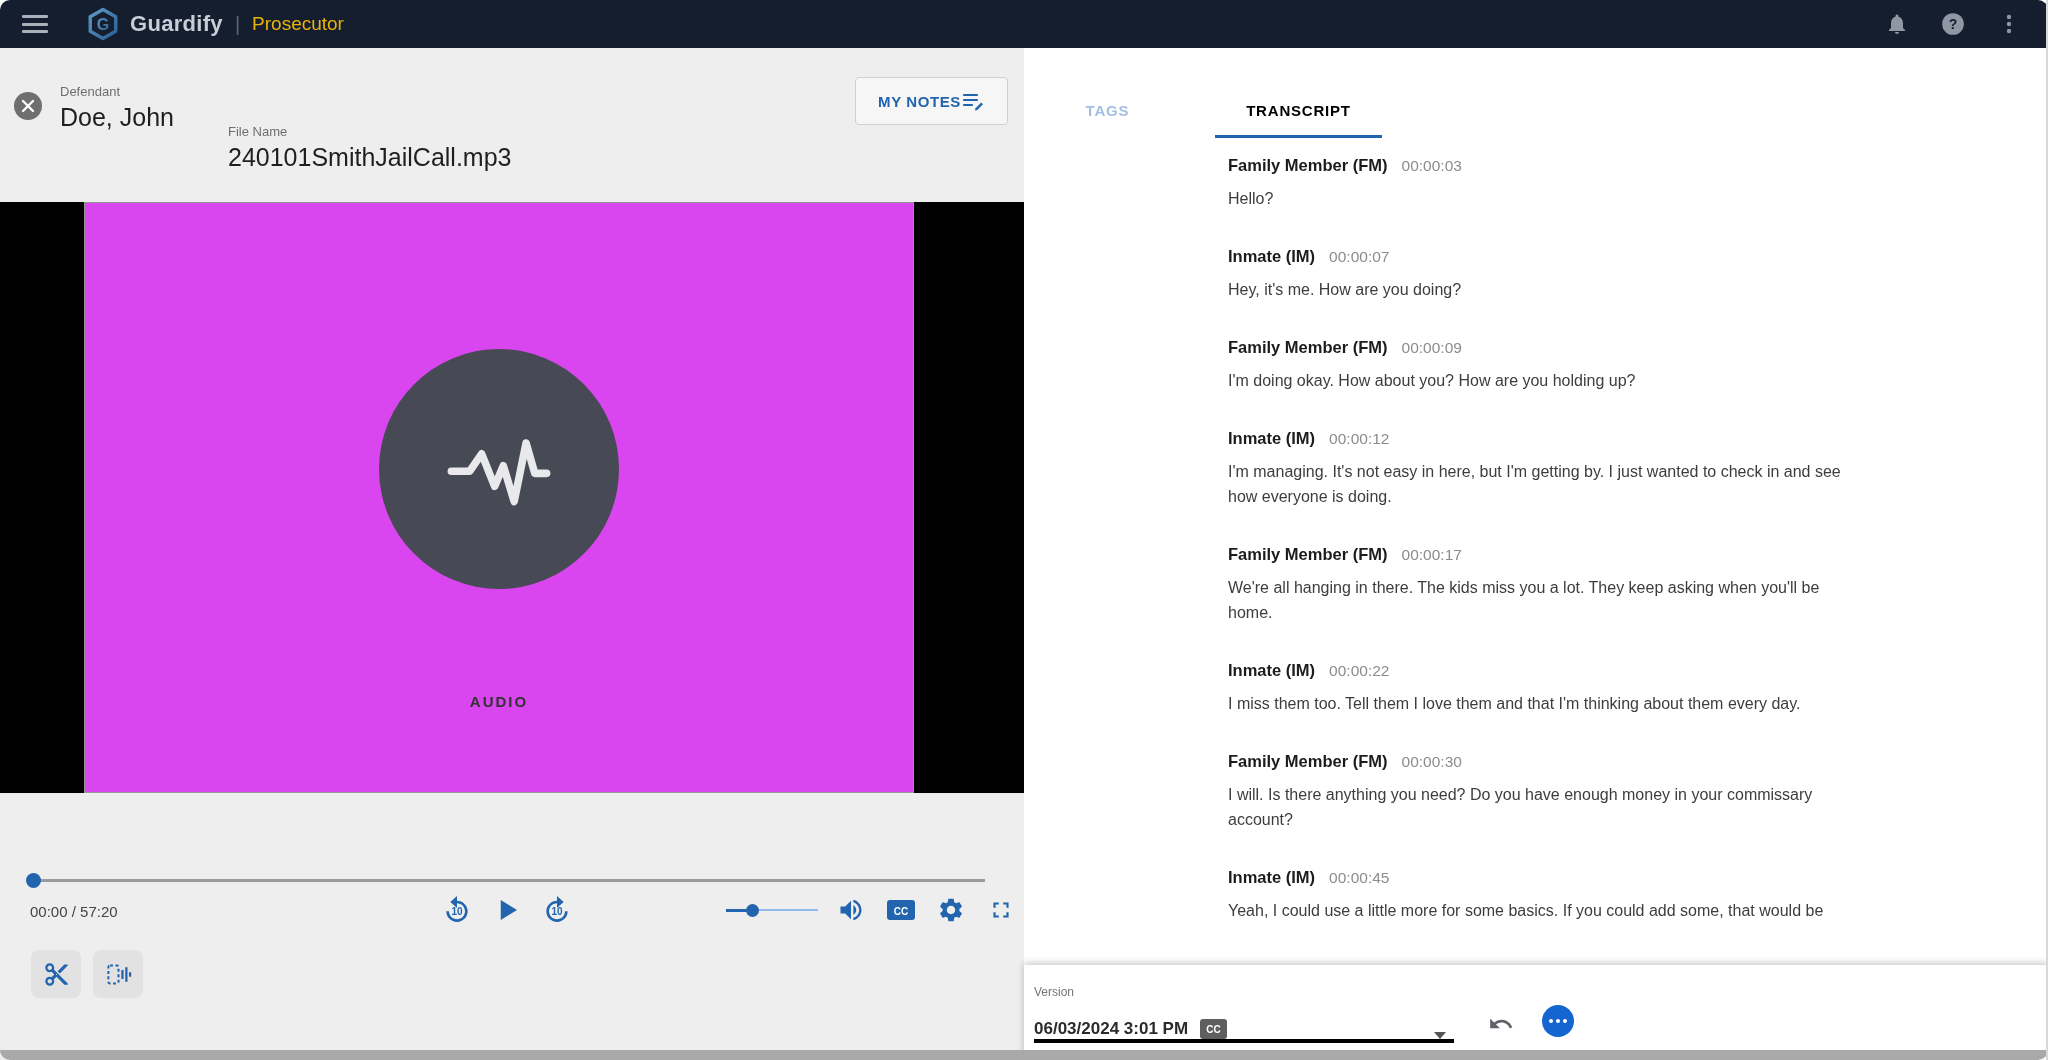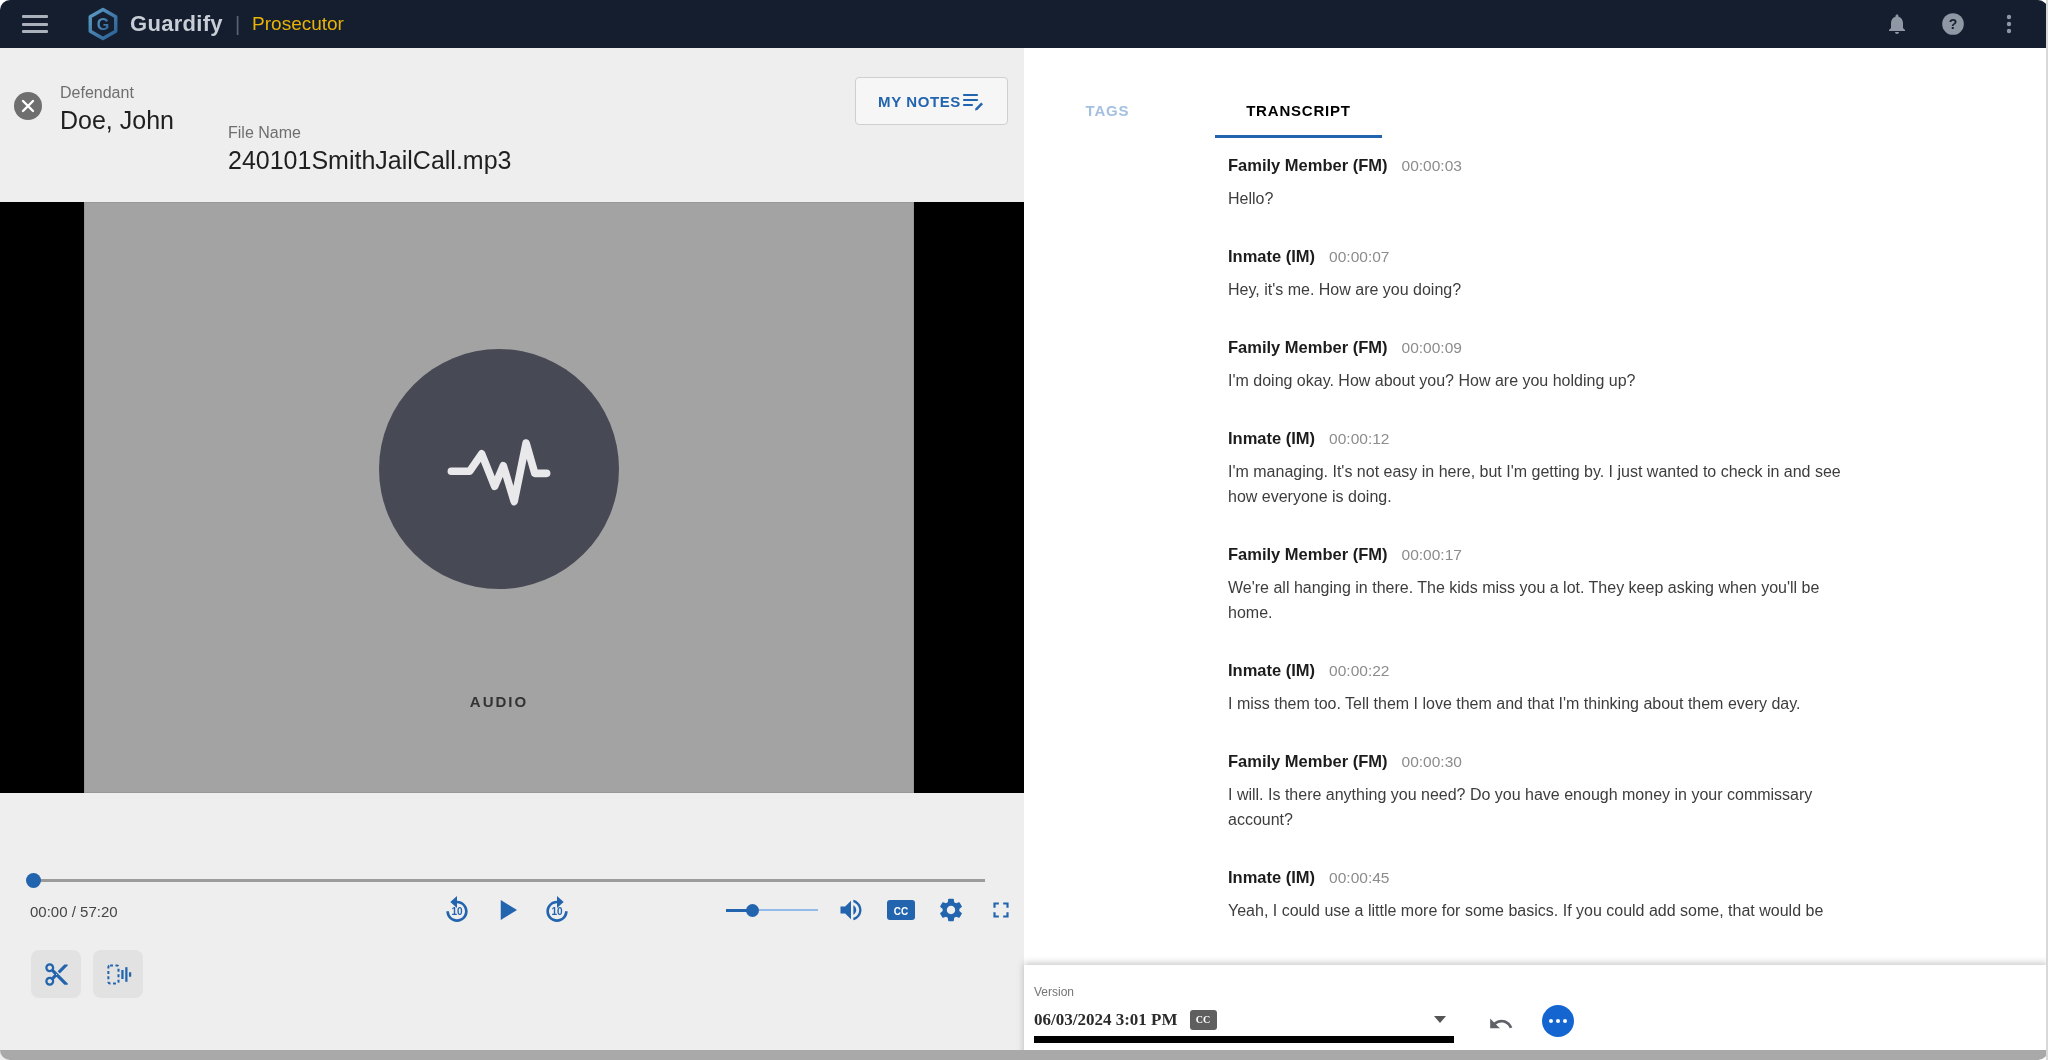--- a/index.html
+++ b/index.html
@@ -18,32 +18,32 @@
   .topbar-right { margin-left:auto; display:flex; align-items:center; gap:30px; margin-right:26px; }
   .topbar-icon { width:26px; height:26px; display:flex; align-items:center; justify-content:center; cursor:pointer; }
 
   
   .left-panel { position:absolute; top:48px; left:0; width:1024px; height:1012px; background:#eeeeee; }
 
   .file-header { position:absolute; top:0; left:0; width:1024px; height:154px; }
   .close-btn { position:absolute; left:14px; top:44px; width:28px; height:28px; border-radius:50%;
                background:#6f6f6f; display:flex; align-items:center; justify-content:center; cursor:pointer; }
   .meta-block { position:absolute; top:36px; }
-  .meta-label { font-size:16px; color:#6f6f6f; margin-bottom:4px; }
+  .meta-label { font-size:13px; color:#6f6f6f; margin-bottom:4px; }
   .meta-value { font-size:25px; color:#1f1f1f; }
   .meta-defendant { left:60px; }
   .meta-file { left:228px;margin-top:40px; }
   .my-notes-btn { position:absolute; left:855px; top:29px; width:153px; height:48px; background:#f6f6f6;
                   border:1px solid #cfcfcf; border-radius:4px; display:flex; align-items:center; justify-content:center;
                   cursor:pointer; }
   .my-notes-btn span { color:#2264ae; font-size:15px; font-weight:bold; letter-spacing:0.6px; }
 
   
   .stage { position:absolute; top:154px; left:0; width:1024px; height:591px; background:#000000; }
-  .stage-inner { position:absolute; left:84px; top:0; width:830px; height:591px; background:#a3a3a3; border:1px solid #979797; }
+  .stage-inner { position:absolute; left:84px; top:0; width:830px; height:591px; background:#d946ef; border:1px solid #979797; }
   .audio-circle { position:absolute; left:50%; top:146px; transform:translateX(-50%); width:240px; height:240px;
                   border-radius:50%; background:#474a55; display:flex; align-items:center; justify-content:center; }
   .audio-label { position:absolute; left:50%; top:490px; transform:translateX(-50%); font-size:15px; font-weight:bold;
                  letter-spacing:2px; color:#333333; }
 
   
   .controls { position:absolute; top:745px; left:0; width:1024px; height:267px; background:#eeeeee; }
   .seek-row { position:absolute; top:86px; left:33px; width:952px; height:3px; background:#9b9b9b; cursor:pointer; }
   .seek-thumb { position:absolute; left:-7px; top:-6px; width:15px; height:15px; border-radius:50%; background:#2264ae; cursor:pointer; }
   .time-display { position:absolute; left:30px; top:110px; font-size:15px; color:#454545; }
@@ -71,22 +71,22 @@
   .entry { margin-bottom:36px; }
   .entry-head { display:flex; align-items:baseline; gap:14px; margin-bottom:11px; }
   .speaker { font-size:16.5px; font-weight:bold; color:#1c1c1c; }
   .timestamp { font-size:15.5px; color:#8c8c8c; }
   .utterance { font-size:16px; color:#3d3d3d; line-height:25px; }
 
   
   .version-bar { position:absolute; left:0; top:917px; width:1024px; height:95px; background:#ffffff;
                  box-shadow:0 -2px 7px rgba(0,0,0,0.22); }
   .version-label { position:absolute; left:10px; top:20px; font-size:12px; color:#757575; }
-  .version-select { position:absolute; left:10px; top:38px; width:420px; height:40px; border-bottom:7px solid #000000;
-                    display:flex; align-items:center; cursor:pointer;font-family:Liberation Serif, serif; }
+  .version-select { position:absolute; left:10px; top:38px; width:420px; height:40px; border-bottom:4px solid #000000;
+                    display:flex; align-items:flex-end; cursor:pointer; }
   .version-value { font-size:17px; font-weight:600; color:#2b2b2b; }
   .cc-badge { margin-left:12px; width:27px; height:20px; background:#5f5f5f; border-radius:3px; color:#ffffff;
               font-size:10px; font-weight:bold; display:flex; align-items:center; justify-content:center; }
   .select-arrow { position:absolute; right:8px; width:0; height:0; border-left:6px solid transparent;
                   border-right:6px solid transparent; border-top:7px solid #555555; }
   .undo-btn { position:absolute; left:462px; top:46px; width:30px; height:26px; cursor:pointer; }
   .more-btn { position:absolute; left:518px; top:40px; width:32px; height:32px; border-radius:50%; background:#1565d0;
               display:flex; align-items:center; justify-content:center; gap:3px; cursor:pointer; }
   .more-btn i { width:4px; height:4px; border-radius:50%; background:#ffffff; }
 

